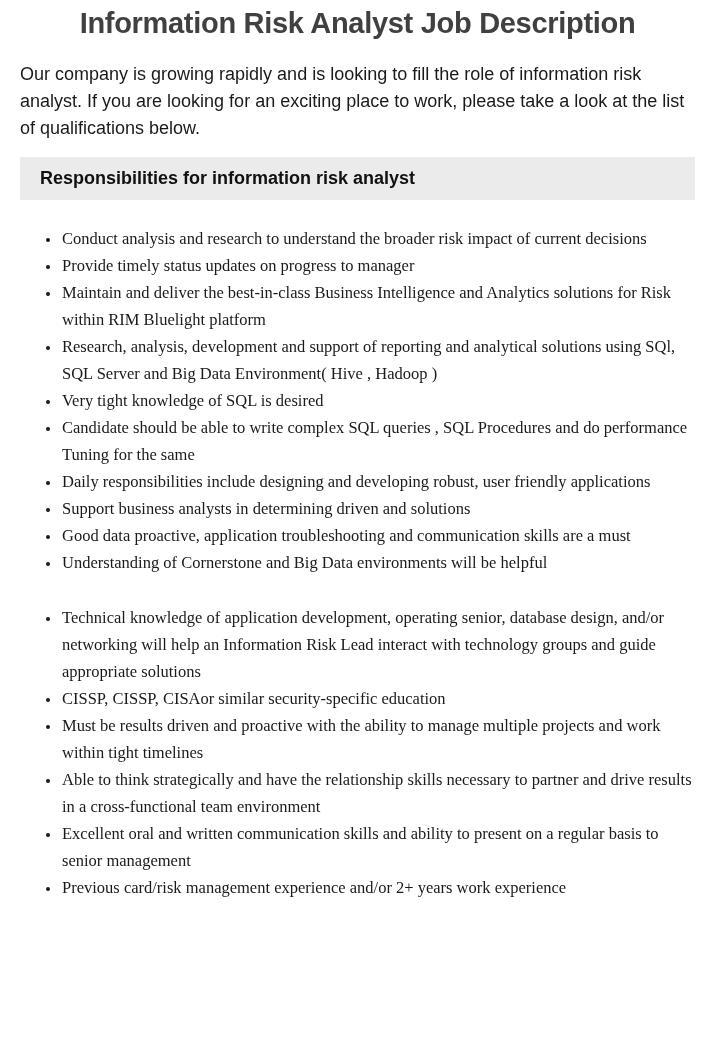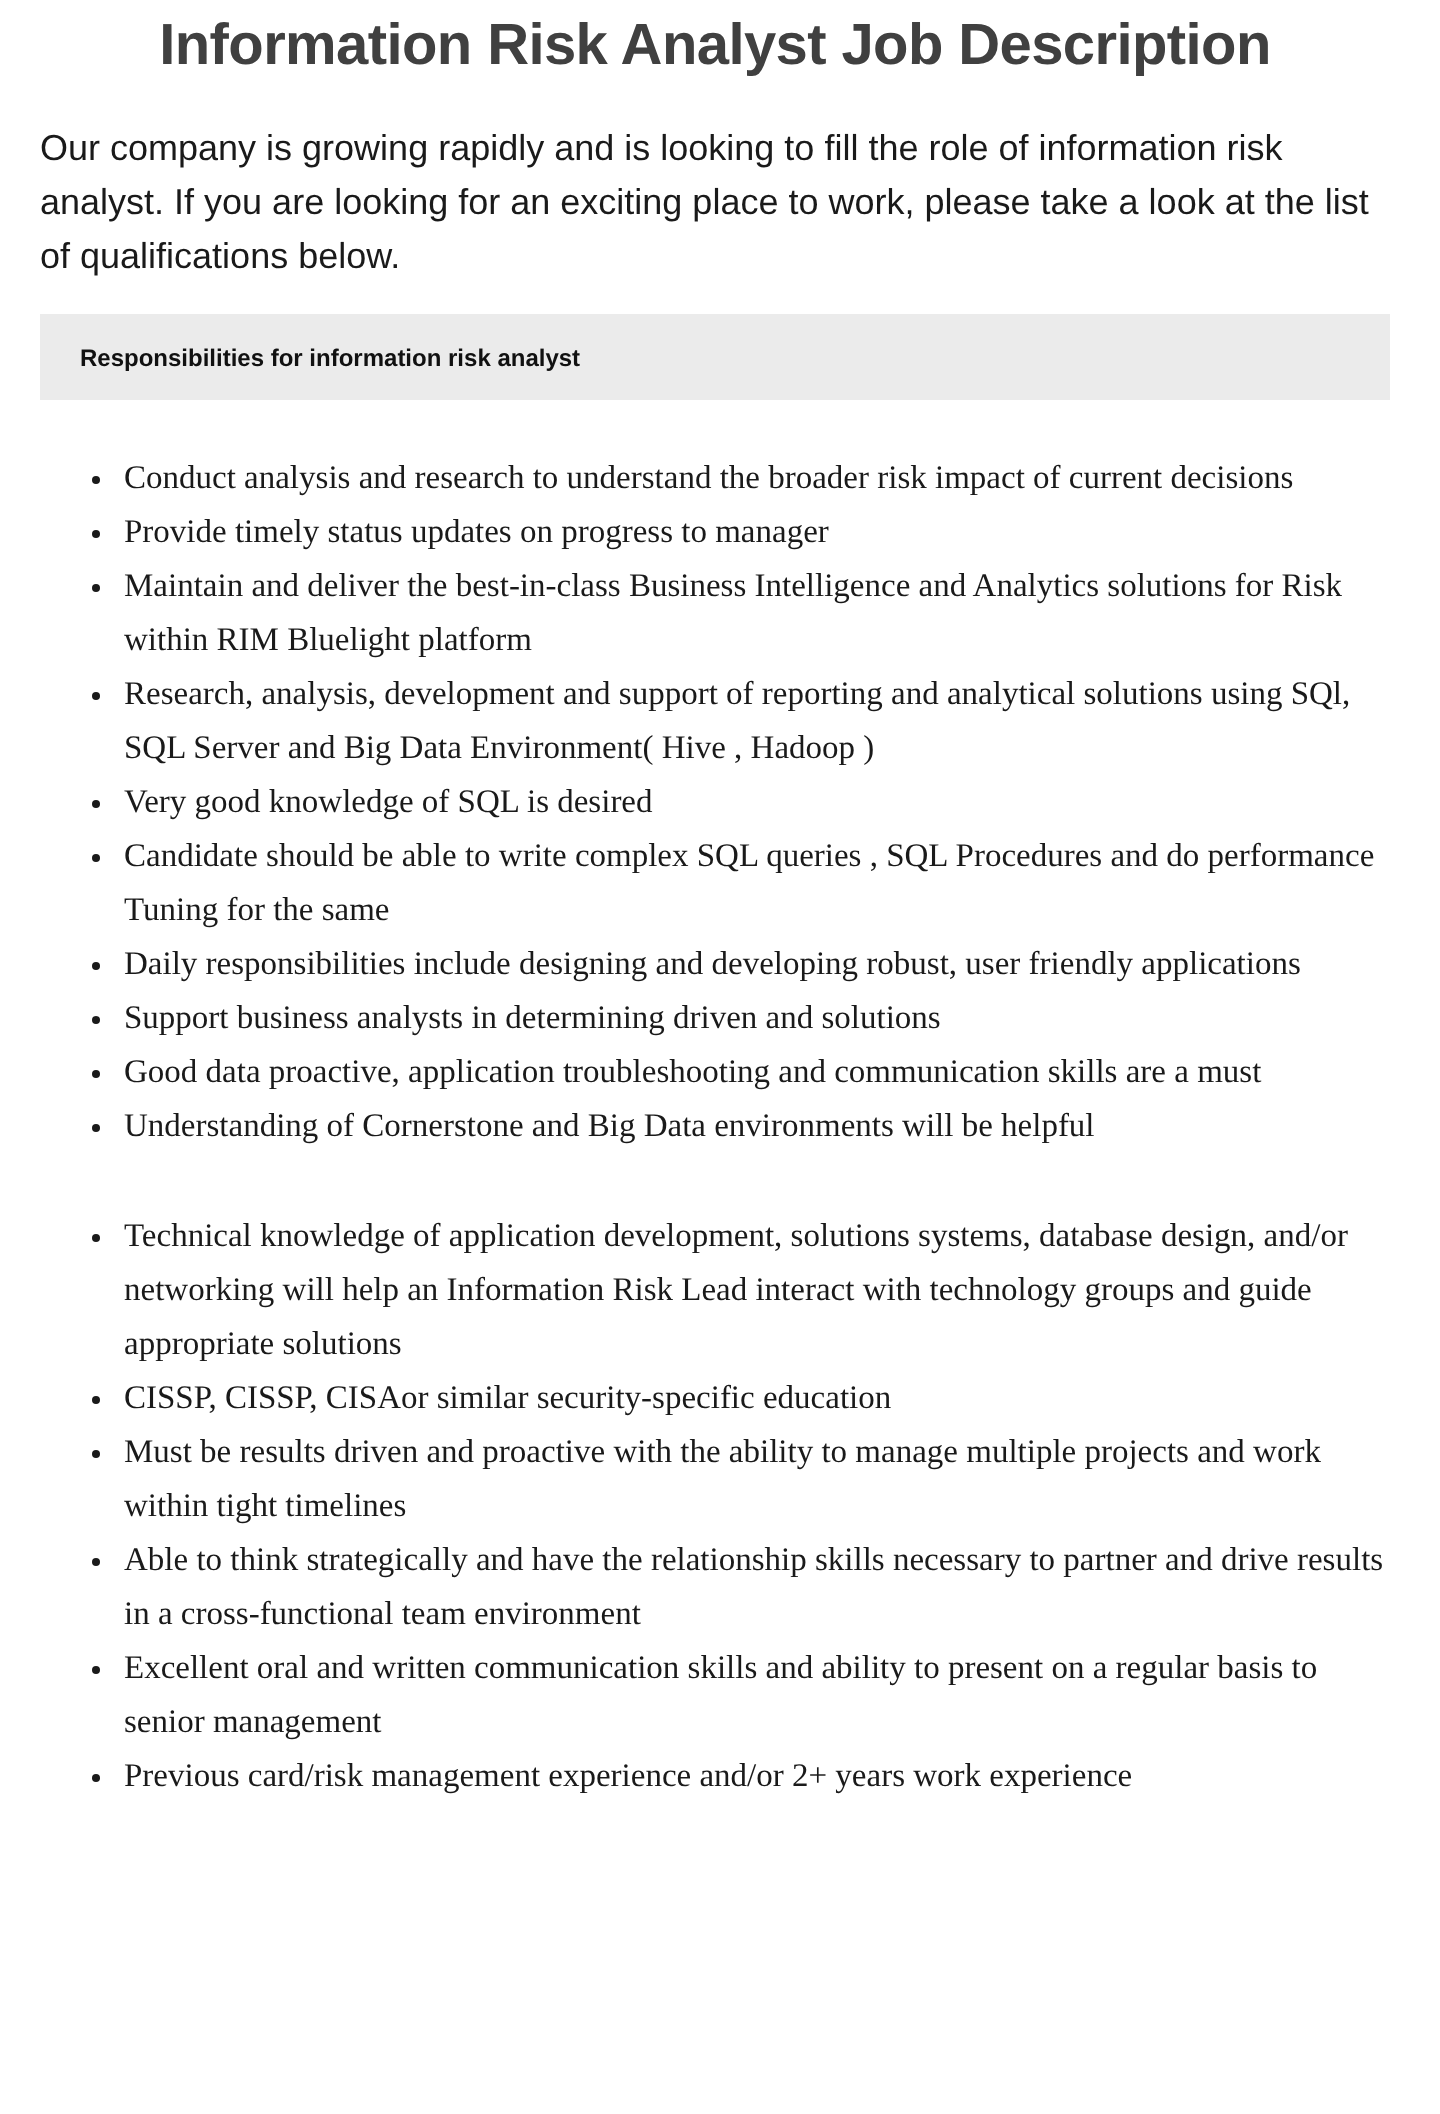--- a/index.html
+++ b/index.html
@@ -34,21 +34,21 @@
     line-height: 27px;
     color: #1a1a1a;
   }
   .section-header {
     margin-top: 15px;
     background: #ebebeb;
     height: 43px;
     display: flex;
     align-items: center;
     padding-left: 20px;
-    font-size: 12px;
+    font-size: 18px;
     font-weight: bold;
     color: #111111;
   }
   .bullet-list {
     margin: 25px 0 28px 0;
     padding-left: 41px;
     font-size: 16.5px;
     line-height: 27px;
     color: #1a1a1a;
     font-family: Liberation Serif, serif;
@@ -72,32 +72,32 @@
 
   <section>
     <div class="section-header">
       <span>Responsibilities for information risk analyst</span>
     </div>
     <ul class="bullet-list">
       <li>Conduct analysis and research to understand the broader risk impact of current decisions</li>
       <li>Provide timely status updates on progress to manager</li>
       <li>Maintain and deliver the best-in-class Business Intelligence and Analytics solutions for Risk within RIM Bluelight platform</li>
       <li>Research, analysis, development and support of reporting and analytical solutions using SQl, SQL Server and Big Data Environment( Hive , Hadoop )</li>
-      <li>Very good knowledge of SQL is desired</li>
+      <li>Very tight knowledge of SQL is desired</li>
       <li>Candidate should be able to write complex SQL queries , SQL Procedures and do performance Tuning for the same</li>
       <li>Daily responsibilities include designing and developing robust, user friendly applications</li>
       <li>Support business analysts in determining driven and solutions</li>
       <li>Good data proactive, application troubleshooting and communication skills are a must</li>
       <li>Understanding of Cornerstone and Big Data environments will be helpful</li>
     </ul>
   </section>
 
   <section>
     <ul class="bullet-list">
-      <li>Technical knowledge of application development, solutions systems, database design, and/or networking will help an Information Risk Lead interact with technology groups and guide appropriate solutions</li>
+      <li>Technical knowledge of application development, operating senior, database design, and/or networking will help an Information Risk Lead interact with technology groups and guide appropriate solutions</li>
       <li>CISSP, CISSP, CISAor similar security-specific education</li>
       <li>Must be results driven and proactive with the ability to manage multiple projects and work within tight timelines</li>
       <li>Able to think strategically and have the relationship skills necessary to partner and drive results in a cross-functional team environment</li>
       <li>Excellent oral and written communication skills and ability to present on a regular basis to senior management</li>
       <li>Previous card/risk management experience and/or 2+ years work experience</li>
     </ul>
   </section>
 
 </div>
 

